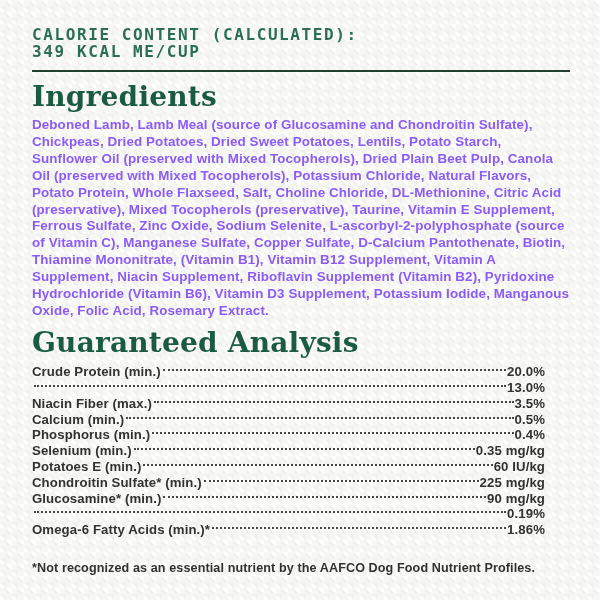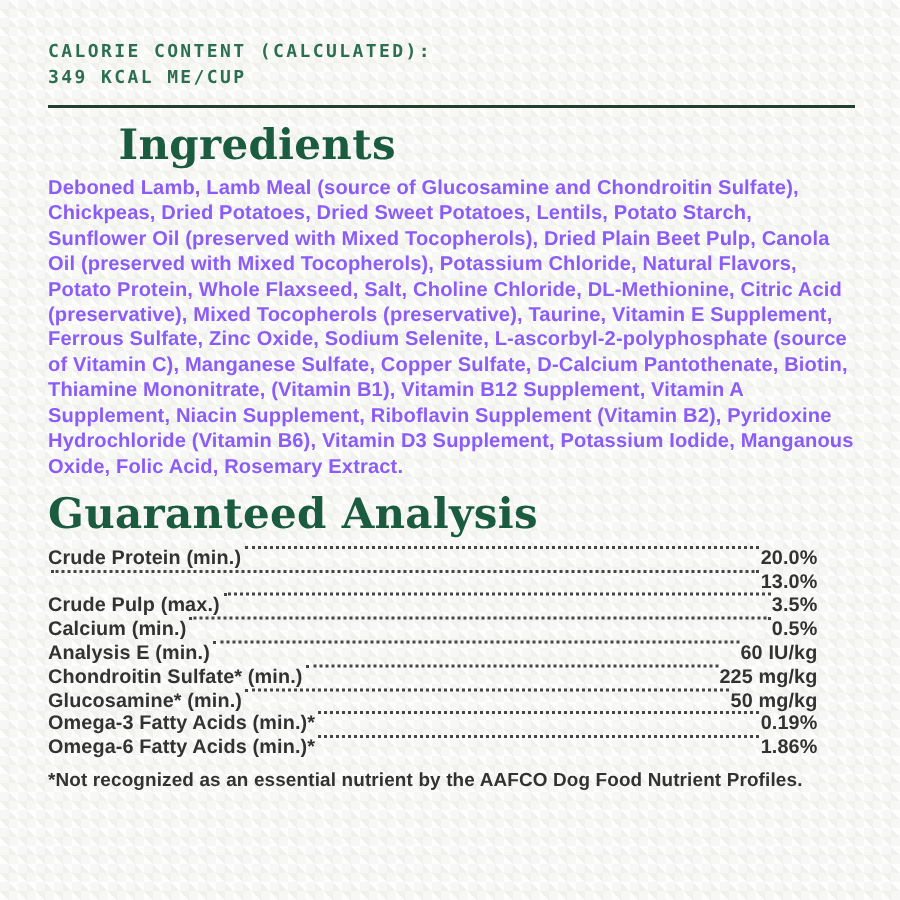--- a/index.html
+++ b/index.html
@@ -14,77 +14,77 @@
     background-position: 0 0, 6px 6px;
     color: #333333;
   }
   .page {
     padding: 26px 30px 0 32px;
   }
   
   .calorie {
     font-family: "DejaVu Sans Mono", "Liberation Mono", monospace;
     font-weight: 700;
-    font-size: 12px;
+    font-size: 16px;
     line-height: 17px;
     letter-spacing: 1.6px;
     color: #2c6e52;
   }
   .divider {
     border: none;
     border-top: 2px solid #23402f;
     margin: 10px 0 0 0;
   }
   
   h1 {
     font-family: "DejaVu Serif", "Liberation Serif", serif;
     font-weight: 700;
     font-size: 28px;
     line-height: 34px;
     letter-spacing: 0.2px;
     color: #1b5c40;
   }
-  .ing-heading { margin-top: 8px; margin-left: 47px; }
+  .ing-heading { margin-top: 8px; }
   .ga-heading  { margin-top: 6px; }
   
   .ing-text {
     margin-top: 3px;
     font-size: 13.4px;
     line-height: 16.9px;
     font-weight: 600;
     letter-spacing: 0.1px;
     color: #8b5cf6;
     width: 538px;
   }
   
   .ga-rows {
     margin-top: 4px;
     padding-right: 25px;
   }
   .ga-row {
     display: flex;
-    align-items: flex-start;
+    align-items: center;
     height: 15.8px;
     font-size: 13.2px;
     font-weight: 600;
     letter-spacing: 0.1px;
     color: #323232;
     white-space: nowrap;
   }
   .ga-row .label { flex: 0 0 auto; }
   .ga-row .dots {
     flex: 1 1 auto;
     border-bottom: 2px dotted #454545;
     margin: 0 1px 3px 2px;
     min-width: 10px;
   }
   .ga-row .value { flex: 0 0 auto; }
   
   .footnote {
-    margin-top: 7px;
+    margin-top: 23px;
     font-size: 12.6px;
     font-weight: 600;
     letter-spacing: 0.1px;
     color: #323232;
   }
 </style>
 </head>
 <body>
 
 <div class="page">
@@ -108,54 +108,63 @@
     <span class="dots"></span>
     <span class="value">20.0%</span>
   </div>
 
   <div class="ga-row">
     <span class="dots"></span>
     <span class="value">13.0%</span>
   </div>
 
   <div class="ga-row">
-    <span class="label">Crude Pulp (max.)</span>
+    <span class="label">Niacin Fiber (max.)</span>
     <span class="dots"></span>
     <span class="value">3.5%</span>
   </div>
 
 
   <div class="ga-row">
     <span class="label">Calcium (min.)</span>
     <span class="dots"></span>
     <span class="value">0.5%</span>
   </div>
 
-
+  <div class="ga-row">
+    <span class="label">Phosphorus (min.)</span>
+    <span class="dots"></span>
+    <span class="value">0.4%</span>
+  </div>
 
   <div class="ga-row">
-    <span class="label">Analysis E (min.)</span>
+    <span class="label">Selenium (min.)</span>
+    <span class="dots"></span>
+    <span class="value">0.35 mg/kg</span>
+  </div>
+
+  <div class="ga-row">
+    <span class="label">Potatoes E (min.)</span>
     <span class="dots"></span>
     <span class="value">60 IU/kg</span>
   </div>
 
   <div class="ga-row">
     <span class="label">Chondroitin Sulfate* (min.)</span>
     <span class="dots"></span>
     <span class="value">225 mg/kg</span>
   </div>
 
   <div class="ga-row">
     <span class="label">Glucosamine* (min.)</span>
     <span class="dots"></span>
-    <span class="value">50 mg/kg</span>
+    <span class="value">90 mg/kg</span>
   </div>
 
   <div class="ga-row">
-    <span class="label">Omega-3 Fatty Acids (min.)*</span>
     <span class="dots"></span>
     <span class="value">0.19%</span>
   </div>
 
   <div class="ga-row">
     <span class="label">Omega-6 Fatty Acids (min.)*</span>
     <span class="dots"></span>
     <span class="value">1.86%</span>
   </div>
 </div>

